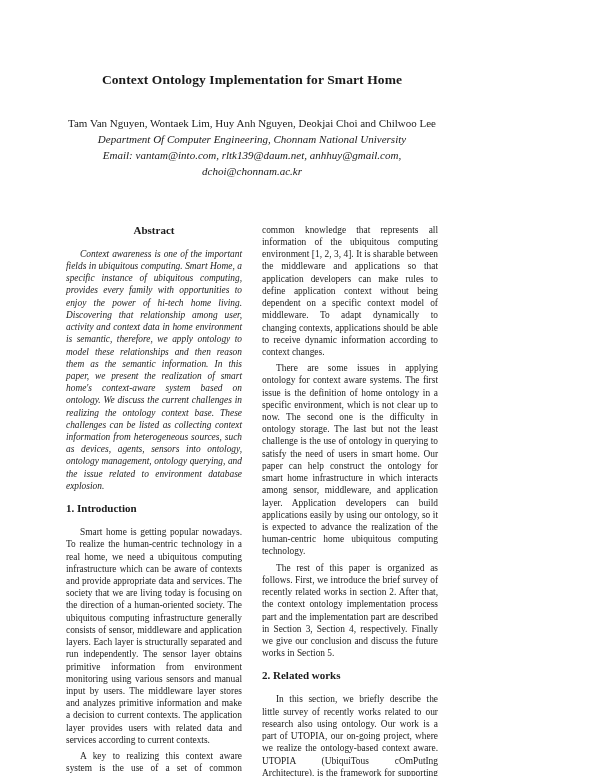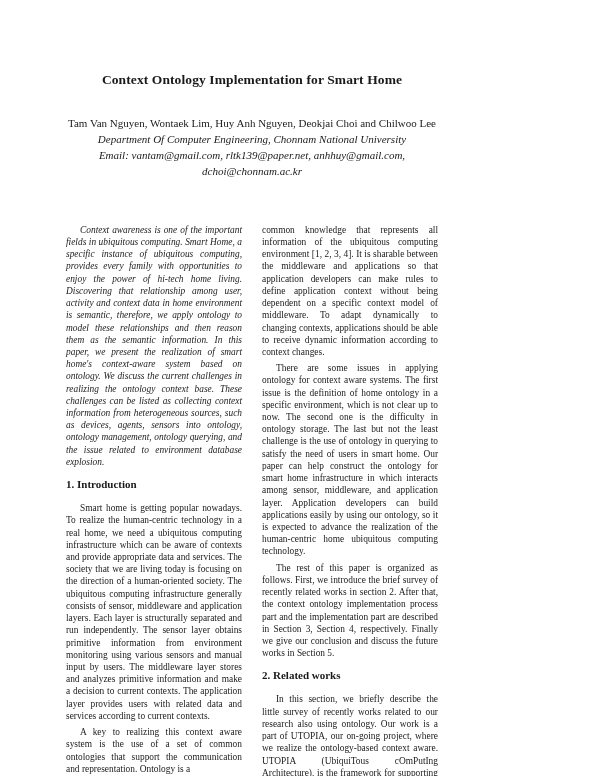--- a/index.html
+++ b/index.html
@@ -73,26 +73,27 @@
 </head>
 <body>
 
 <div class="page">
 
   <h1 class="title">Context Ontology Implementation for Smart Home</h1>
 
   <div class="author-block">
     <div>Tam Van Nguyen, Wontaek Lim, Huy Anh Nguyen, Deokjai Choi and Chilwoo Lee</div>
     <div class="affil">Department Of Computer Engineering, Chonnam National University</div>
-    <div class="affil">Email: vantam@gmail.com, rltk139@paper.net, anhhuy@gmail.com, dchoi@chonnam.ac.kr</div>
+    <div class="affil">Email: vantam@into.com, rltk139@daum.net, anhhuy@gmail.com, dchoi@chonnam.ac.kr</div>
   </div>
 
   <div class="columns">
 
     <div class="col">
+      <h2 class="h-abstract">Abstract</h2>
       <p class="body indent abstract-text">Context awareness is one of the important fields in ubiquitous computing. Smart Home, a specific instance of ubiquitous computing, provides every family with opportunities to enjoy the power of hi-tech home living. Discovering that relationship among user, activity and context data in home environment is semantic, therefore, we apply ontology to model these relationships and then reason them as the semantic information. In this paper, we present the realization of smart home's context-aware system based on ontology. We discuss the current challenges in realizing the ontology context base. These challenges can be listed as collecting context information from heterogeneous sources, such as devices, agents, sensors into ontology, ontology management, ontology querying, and the issue related to environment database explosion.</p>
       <h2 class="h-section">1. Introduction</h2>
       <p class="body indent">Smart home is getting popular nowadays. To realize the human-centric technology in a real home, we need a ubiquitous computing infrastructure which can be aware of contexts and provide appropriate data and services. The society that we are living today is focusing on the direction of a human-oriented society. The ubiquitous computing infrastructure generally consists of sensor, middleware and application layers. Each layer is structurally separated and run independently. The sensor layer obtains primitive information from environment monitoring using various sensors and manual input by users. The middleware layer stores and analyzes primitive information and make a decision to current contexts. The application layer provides users with related data and services according to current contexts.</p>
       <p class="body indent">A key to realizing this context aware system is the use of a set of common ontologies that support the communication and representation. Ontology is a</p>
     </div>
 
     <div class="col">
       <p class="body">common knowledge that represents all information of the ubiquitous computing environment [1, 2, 3, 4]. It is sharable between the middleware and applications so that application developers can make rules to define application context without being dependent on a specific context model of middleware. To adapt dynamically to changing contexts, applications should be able to receive dynamic information according to context changes.</p>
       <p class="body indent">There are some issues in applying ontology for context aware systems. The first issue is the definition of home ontology in a specific environment, which is not clear up to now. The second one is the difficulty in ontology storage. The last but not the least challenge is the use of ontology in querying to satisfy the need of users in smart home. Our paper can help construct the ontology for smart home infrastructure in which interacts among sensor, middleware, and application layer. Application developers can build applications easily by using our ontology, so it is expected to advance the realization of the human-centric home ubiquitous computing technology.</p>
       <p class="body indent">The rest of this paper is organized as follows. First, we introduce the brief survey of recently related works in section 2. After that, the context ontology implementation process part and the implementation part are described in Section 3, Section 4, respectively. Finally we give our conclusion and discuss the future works in Section 5.</p>

